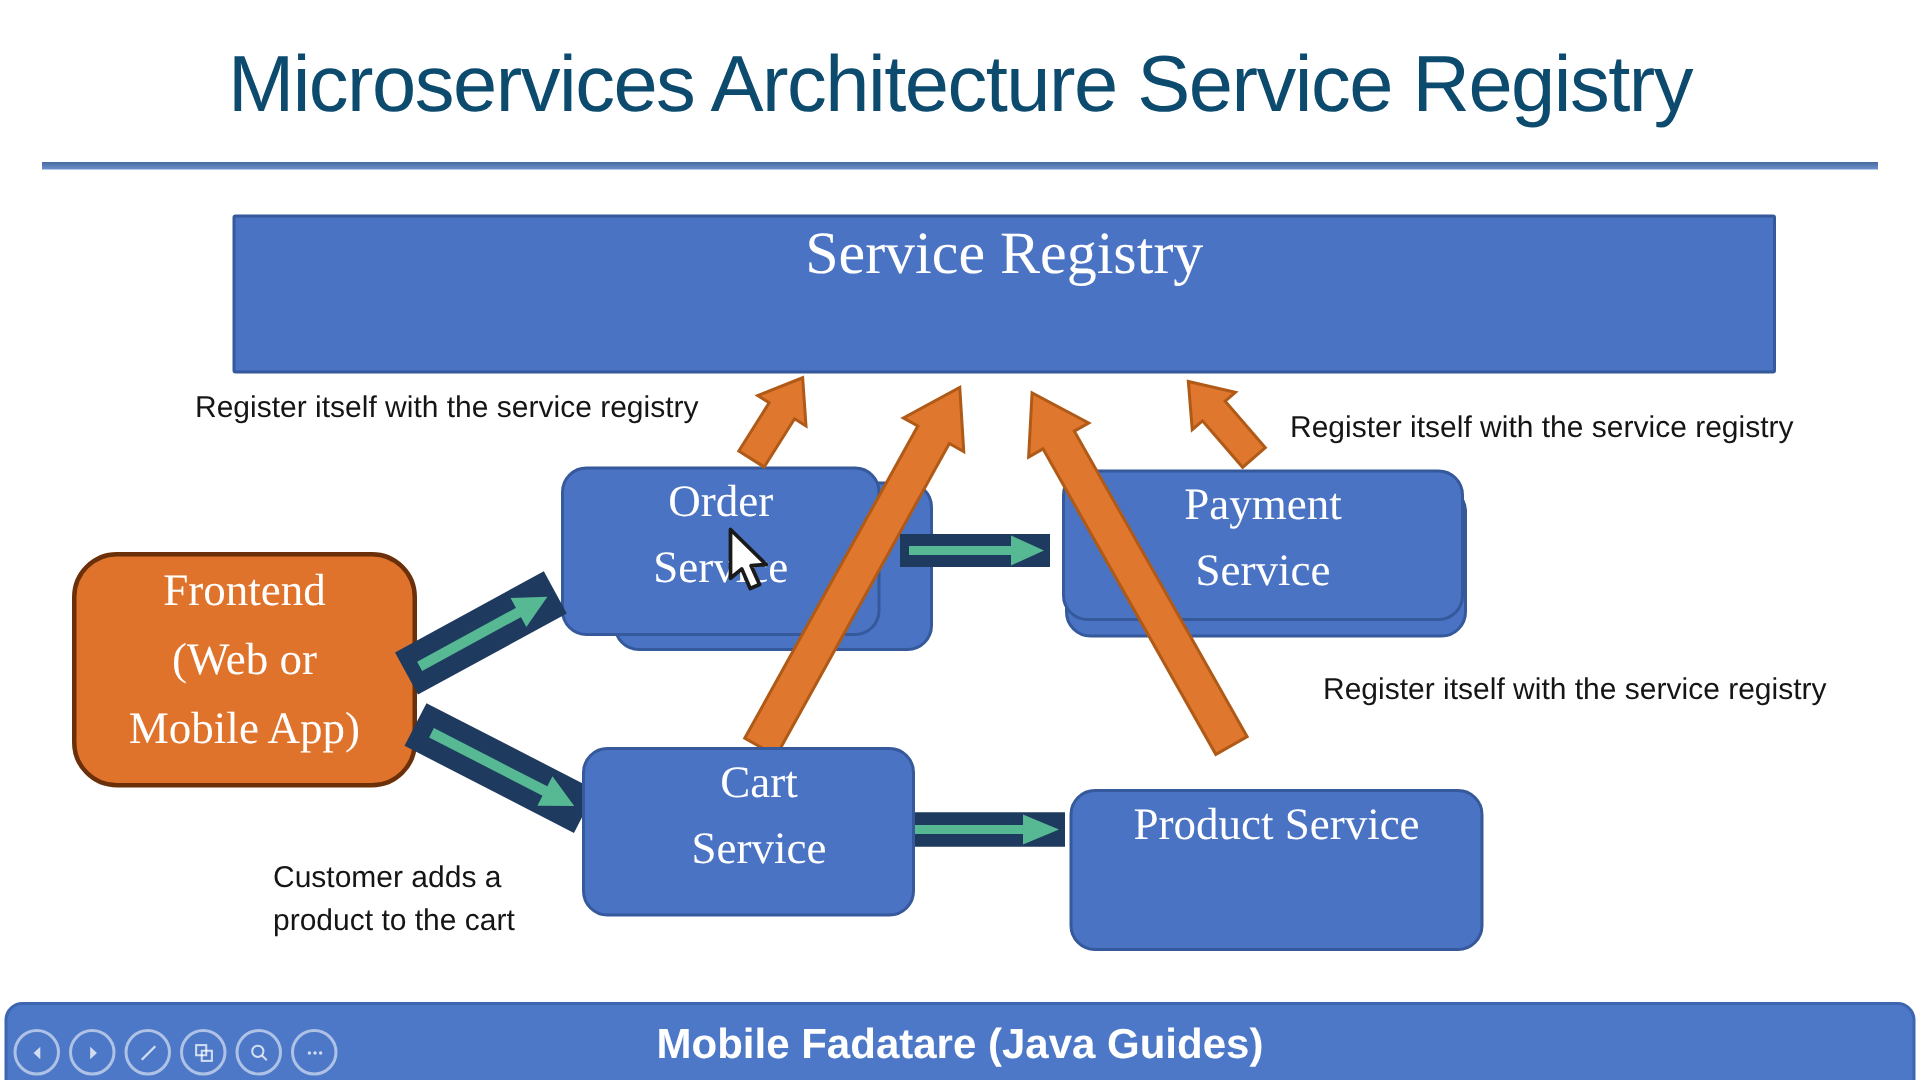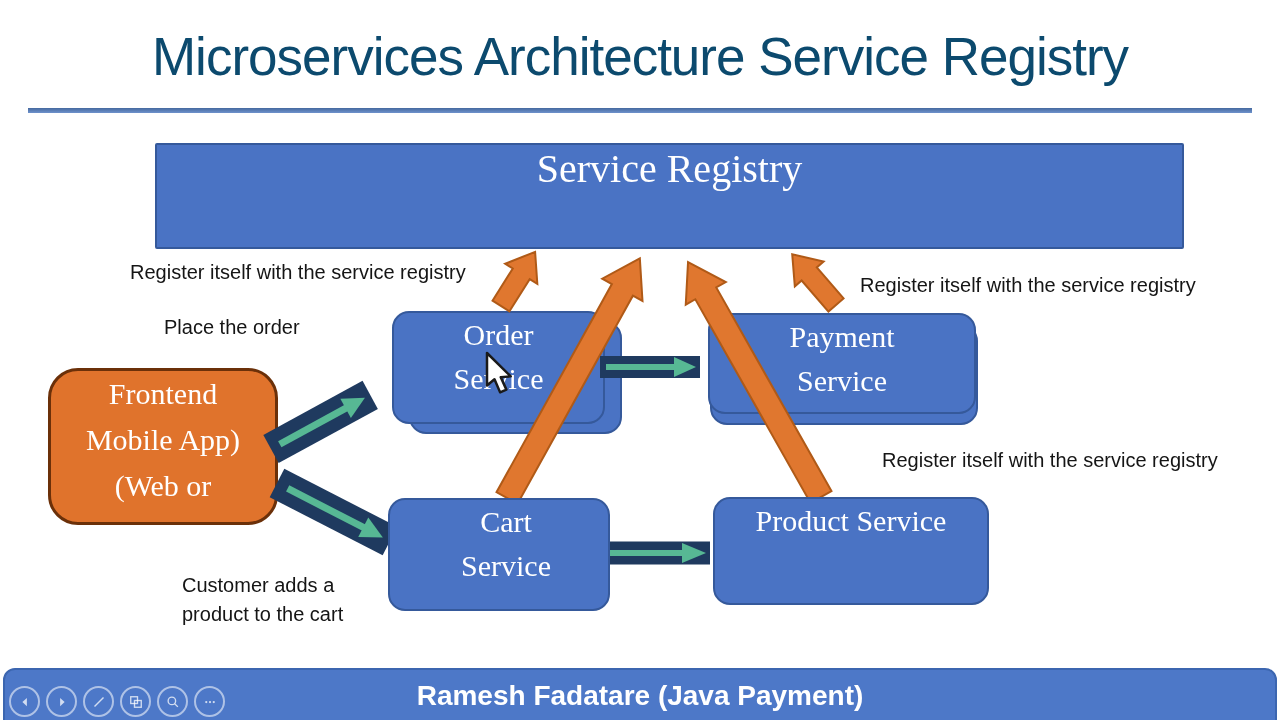--- a/index.html
+++ b/index.html
@@ -13,26 +13,26 @@
   .title-underline{position:absolute;left:28px;top:108px;width:1224px;height:5px;
          background:linear-gradient(#46699f,#6e92cc);z-index:4;}
 
   
   .box{position:absolute;background:#4a73c4;border:2px solid #35599b;color:#fff;
        display:flex;flex-direction:column;align-items:center;justify-content:flex-start;
        text-align:center;z-index:1;font-family:Liberation Serif, serif;}
   .node{border-radius:17px;font-size:30px;line-height:44px;}
   .registry{left:155px;top:143px;width:1025px;height:102px;border-radius:2px;
        font-size:40px;z-index:1;}
-  .order{left:392px;top:311px;width:209px;height:109px;}
+  .order{left:374px;top:311px;width:209px;height:109px;}
   .order-shadow{left:409px;top:321px;width:209px;height:109px;}
   .payment{left:708px;top:313px;width:264px;height:97px;}
   .payment-shadow{left:710px;top:324px;width:264px;height:97px;}
   .cart{left:388px;top:498px;width:204px;height:109px;z-index:3;padding-left:14px;}
-  .product{left:713px;top:497px;width:272px;height:104px;z-index:3;}
+  .product{left:713px;top:526px;width:272px;height:104px;z-index:3;}
   .frontend{left:48px;top:368px;width:224px;height:151px;background:#e0732c;
        border:3px solid #6b3009;border-radius:30px;font-size:30px;line-height:46px;z-index:1;}
 
   
   .note{position:absolute;color:#151515;font-size:20px;line-height:29px;z-index:4;}
   .note-reg-left{left:130px;top:258px;}
   .note-reg-right{left:860px;top:271px;}
   .note-reg-bottom{left:882px;top:446px;}
   .note-place{left:164px;top:313px;}
   .note-cart{left:182px;top:571px;width:190px;}
@@ -72,22 +72,22 @@
     <div>Service</div>
   </div>
 
   <div class="box node payment">
     <div>Payment</div>
     <div>Service</div>
   </div>
 
   <div class="box frontend">
     <div>Frontend</div>
+    <div>(Web or</div>
     <div>Mobile App)</div>
-    <div>(Web or</div>
   </div>
 
   <svg class="arrows" width="1280" height="720" viewBox="0 0 1280 720">
 
     <g transform="translate(501,306) rotate(-57.8)">
       <polygon points="0,10 38,10 38,19 64,0 38,-19 38,-10 0,-10" fill="#e0772f" stroke="#b05a17" stroke-width="2"></polygon>
     </g>
     <g transform="translate(507,498) rotate(-61)">
       <polygon points="0,12 238,12 238,23 274,0 238,-23 238,-12 0,-12" fill="#e0772f" stroke="#b05a17" stroke-width="2"></polygon>
     </g>
@@ -125,21 +125,20 @@
     <div>Service</div>
   </div>
 
   <div class="box node product">
     <div>Product Service</div>
   </div>
 
   <div class="note note-reg-left">Register itself with the service registry</div>
   <div class="note note-reg-right">Register itself with the service registry</div>
   <div class="note note-reg-bottom">Register itself with the service registry</div>
-  <div class="note note-place">Place the order</div>
   <div class="note note-cart">Customer adds a product to the cart</div>
 
   <div class="footer">
     <div class="controls">
       <button class="ctrl" title="">
         <svg width="18" height="18" viewBox="0 0 24 24">
           <polygon points="14.5,6.5 8.5,12 14.5,17.5" fill="rgba(255,255,255,0.75)"></polygon>
         </svg>
       </button>
       <button class="ctrl">
@@ -165,21 +164,21 @@
         </svg>
       </button>
       <button class="ctrl">
         <svg width="18" height="18" viewBox="0 0 24 24">
           <circle cx="7" cy="12" r="1.5" fill="rgba(255,255,255,0.75)"></circle>
           <circle cx="12" cy="12" r="1.5" fill="rgba(255,255,255,0.75)"></circle>
           <circle cx="17" cy="12" r="1.5" fill="rgba(255,255,255,0.75)"></circle>
         </svg>
       </button>
     </div>
-    <div class="footer-author">Ramesh Fadatare (Java Payment)</div>
+    <div class="footer-author">Mobile Fadatare (Java Guides)</div>
   </div>
 
   <svg class="cursor-layer" width="1280" height="720" viewBox="0 0 1280 720">
     <g transform="translate(487,353) scale(1.25)">
       <path d="M0,0 L0,26 L6,21 L10.5,31.5 L15.5,29.3 L11,19.3 L19,18.7 Z" fill="#ffffff" stroke="#1a1a1a" stroke-width="2" stroke-linejoin="round"></path>
     </g>
   </svg>
 
 </div>
 

